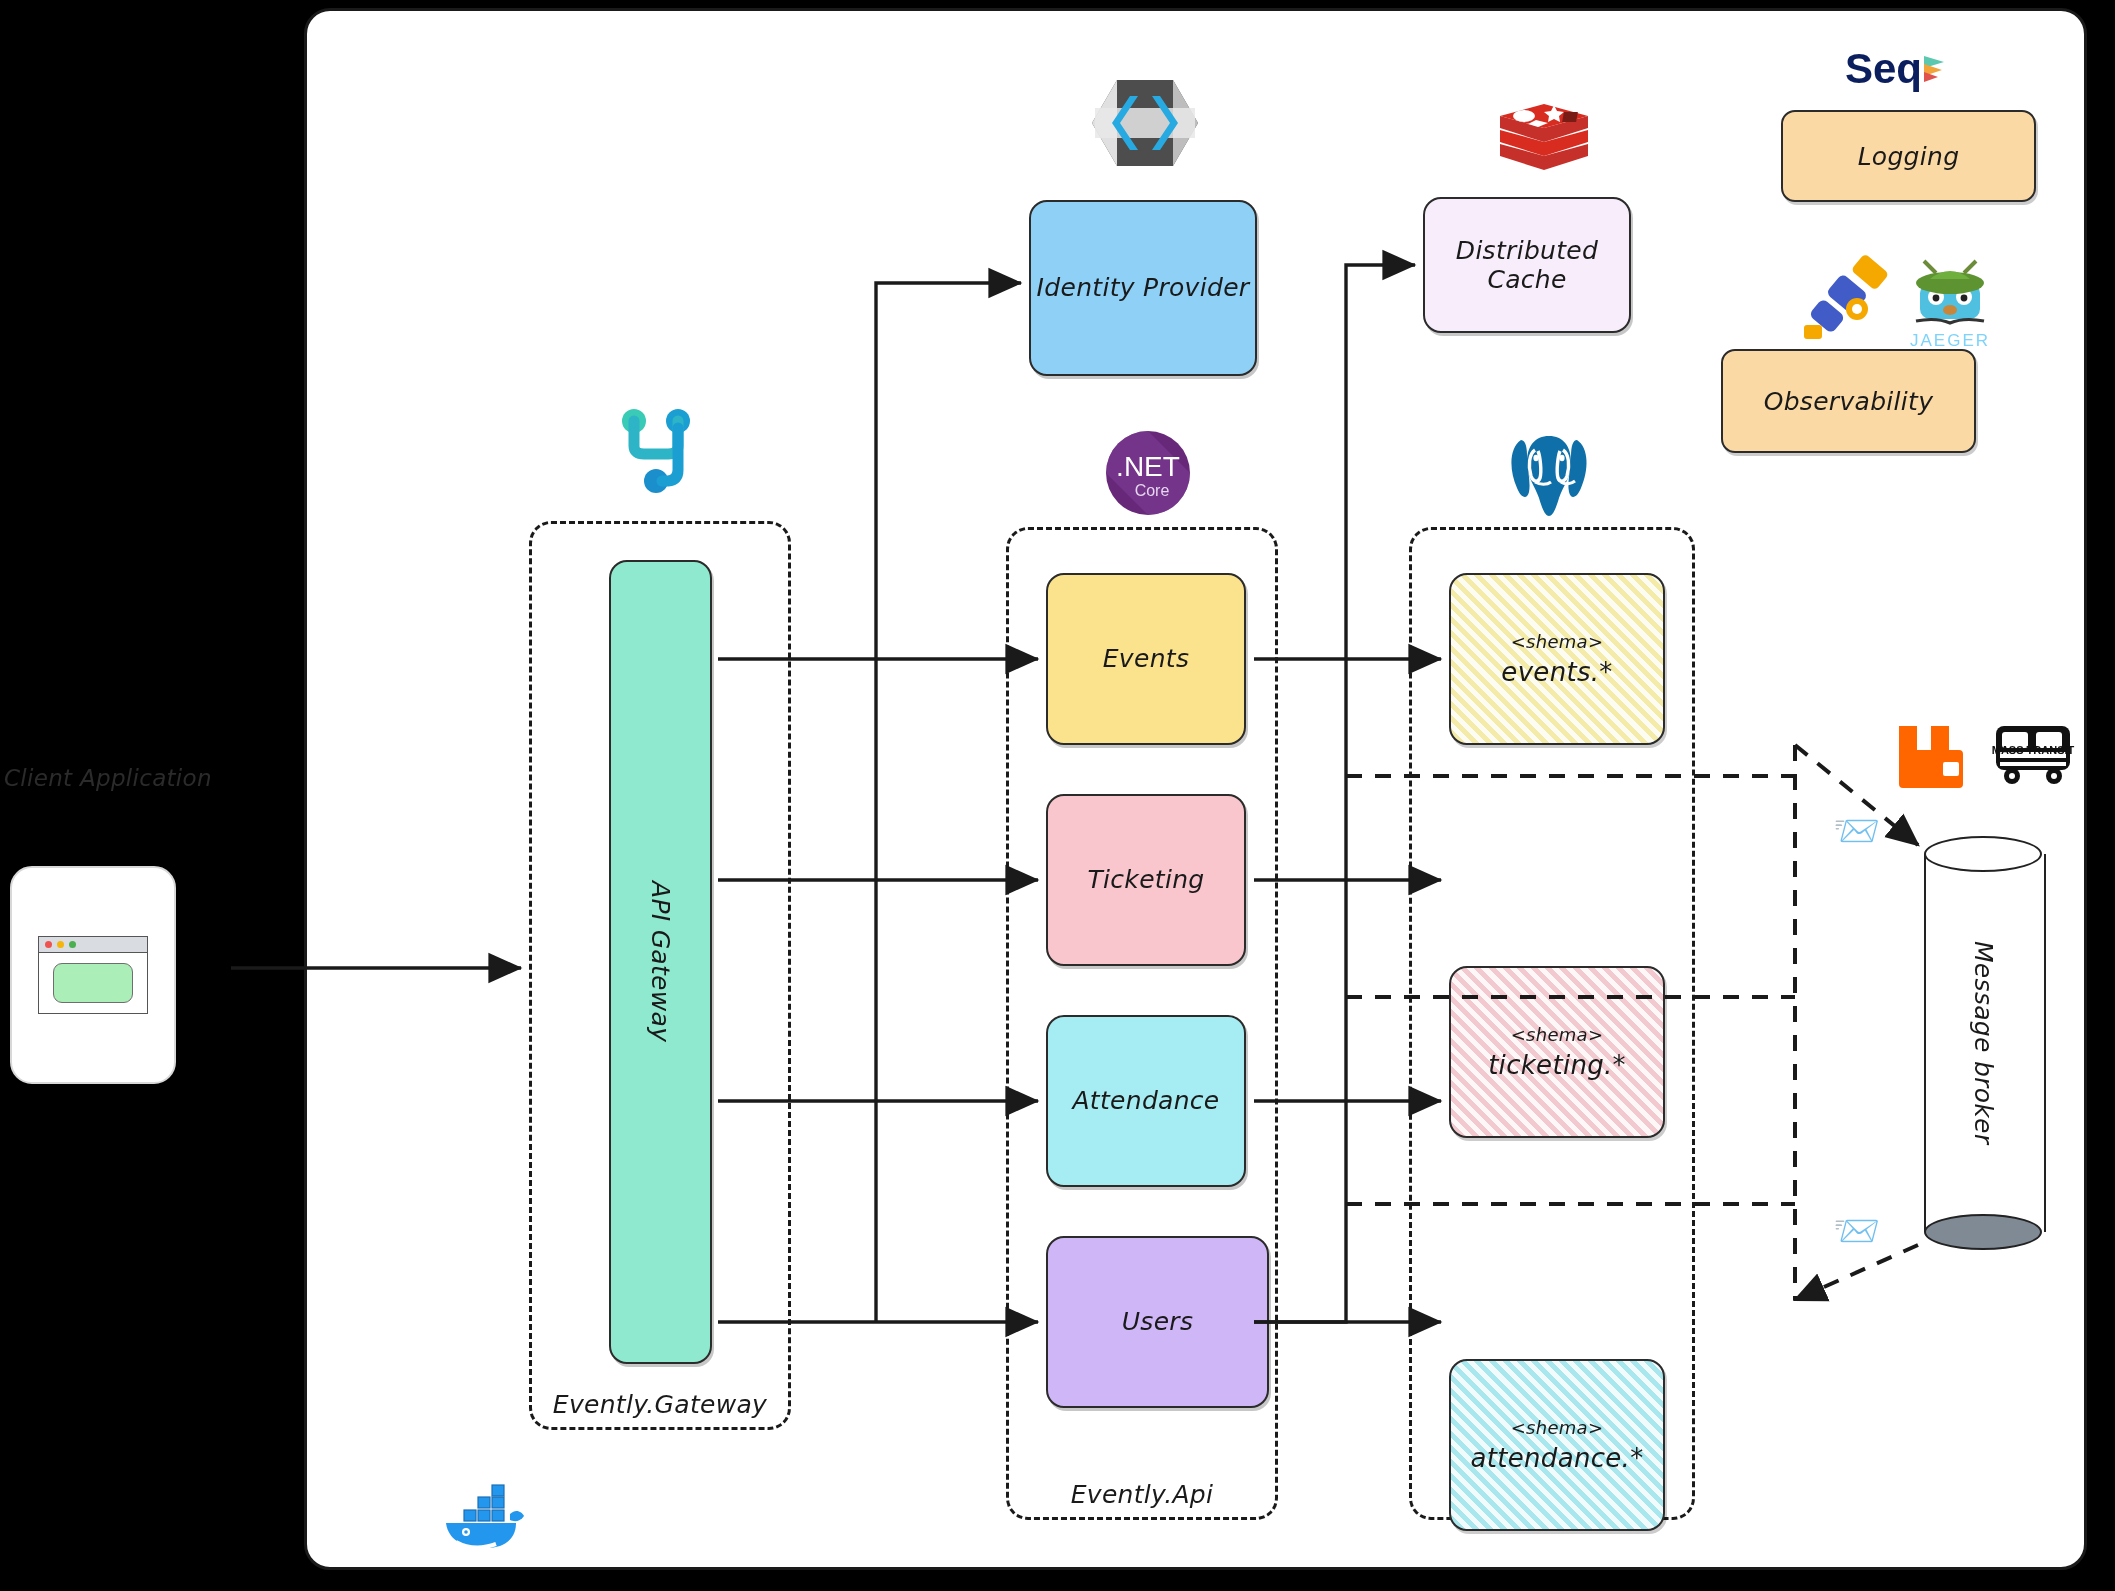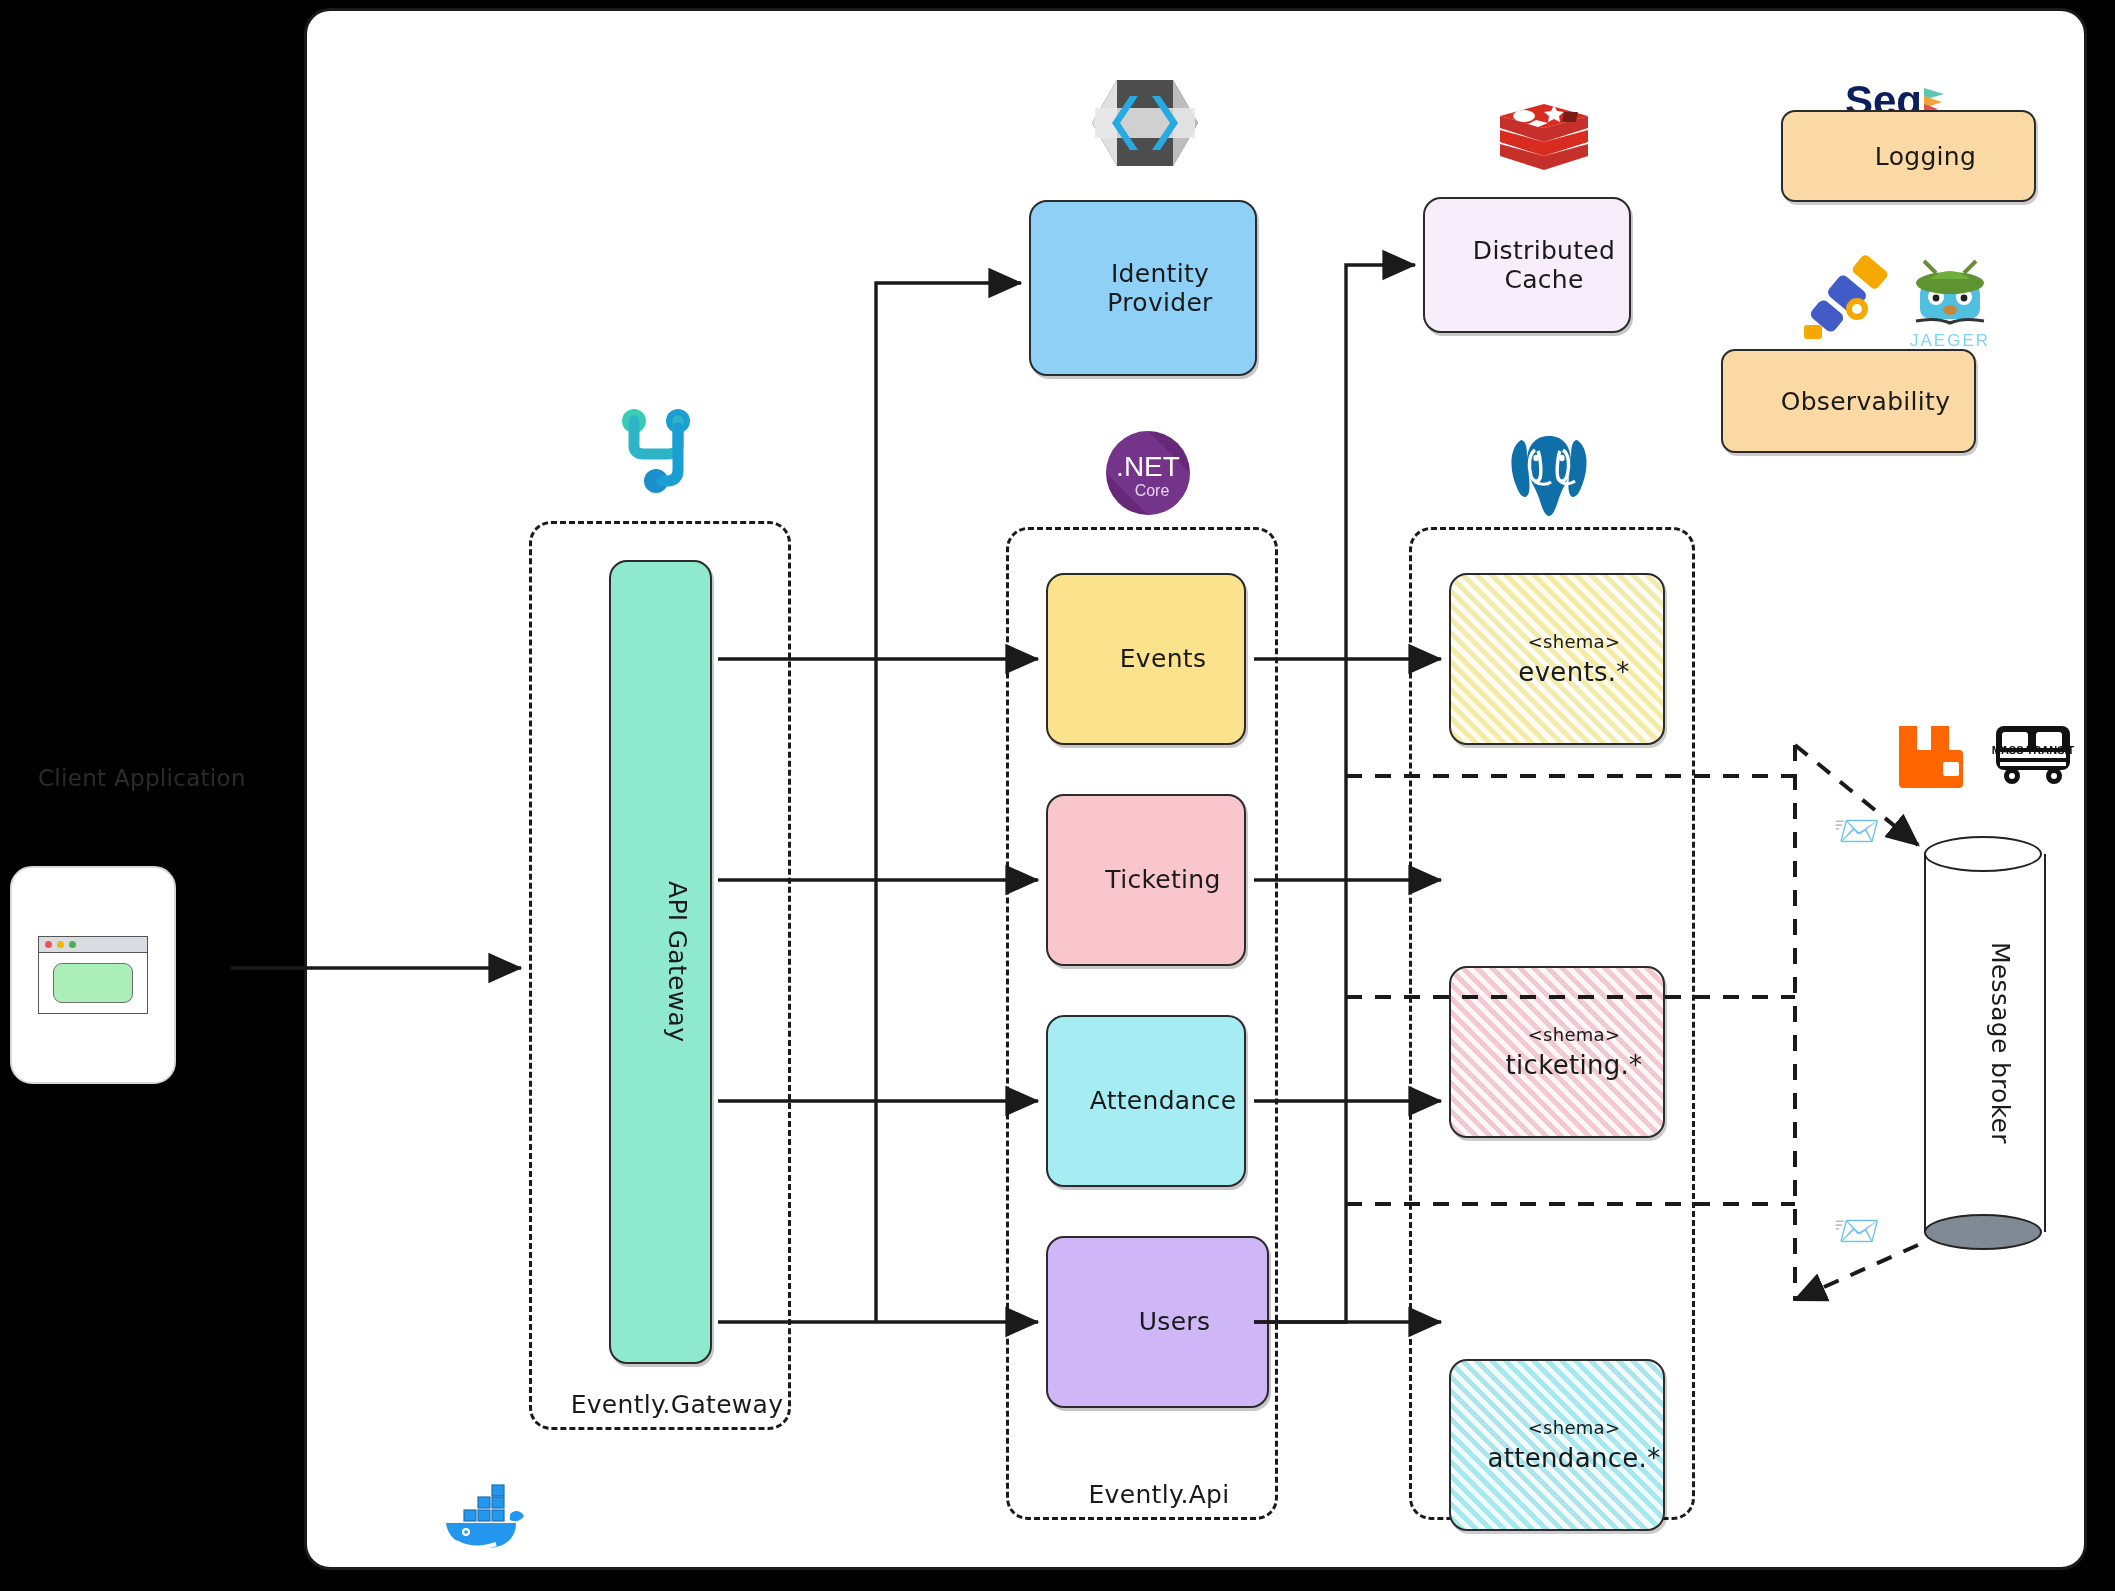--- a/index.html
+++ b/index.html
@@ -4,21 +4,21 @@
 <style>
   html,body{margin:0;padding:0;background:#000;}
   body{width:2115px;height:1591px;position:relative;overflow:hidden;
        font-family:"DejaVu Sans","Liberation Sans",sans-serif;}
   #stage{position:absolute;left:0;top:0;width:2115px;height:1591px;}
 
   
   .abs{position:absolute;box-sizing:border-box;}
   .ctr{display:flex;align-items:center;justify-content:center;text-align:center;}
   .hand{font-family:"DejaVu Sans","Liberation Sans",sans-serif;color:#1a1a1a;
-        letter-spacing:.3px;padding-left:34px;}
+        font-style:italic;letter-spacing:.3px;}
 
   
   #main-container{left:304px;top:8px;width:1783px;height:1562px;background:#fff;
                   border:3px solid #1a1a1a;border-radius:26px;}
 
   
   #client-card{left:10px;top:866px;width:166px;height:218px;background:#fff;
                border:2px solid #d8d8d8;border-radius:22px;
                box-shadow:0 2px 6px rgba(0,0,0,.25);}
   #client-label{left:4px;top:765px;width:260px;font-size:23px;color:#2b2b2b;}
@@ -197,21 +197,21 @@
   </div>
 
   <div class="abs hatch ctr" style="left:1449px;top:1015px;width:216px;height:172px;background:#A9E7EE;
        background-image:repeating-linear-gradient(45deg,rgba(255,255,255,.85) 0 5px,rgba(0,0,0,0) 5px 10px);">
     <span class="hand">
       <span class="shema">&lt;shema&gt;</span>
       <span class="sname">attendance.*</span>
     </span>
   </div>
 
-  <div class="abs" style="left:1845px;top:42px;width:180px;height:54px;display:flex;align-items:center;margin-top:32px;">
+  <div class="abs" style="left:1845px;top:42px;width:180px;height:54px;display:flex;align-items:center;">
     <span style="font-size:42px;font-weight:bold;color:#0B1F5E;font-family:'Liberation Sans',sans-serif;">Seq</span>
     <svg width="26" height="30" viewBox="0 0 26 30">
       <polygon points="2,2 22,8 2,14" fill="#5BC8AF"></polygon>
       <polygon points="2,10 20,16 2,22" fill="#F2A33A"></polygon>
       <polygon points="2,18 16,23 2,28" fill="#E0524C"></polygon>
     </svg>
   </div>
 
   <div class="abs obs-box ctr hand" style="left:1781px;top:110px;width:255px;height:92px;">
     <span>Logging</span>

